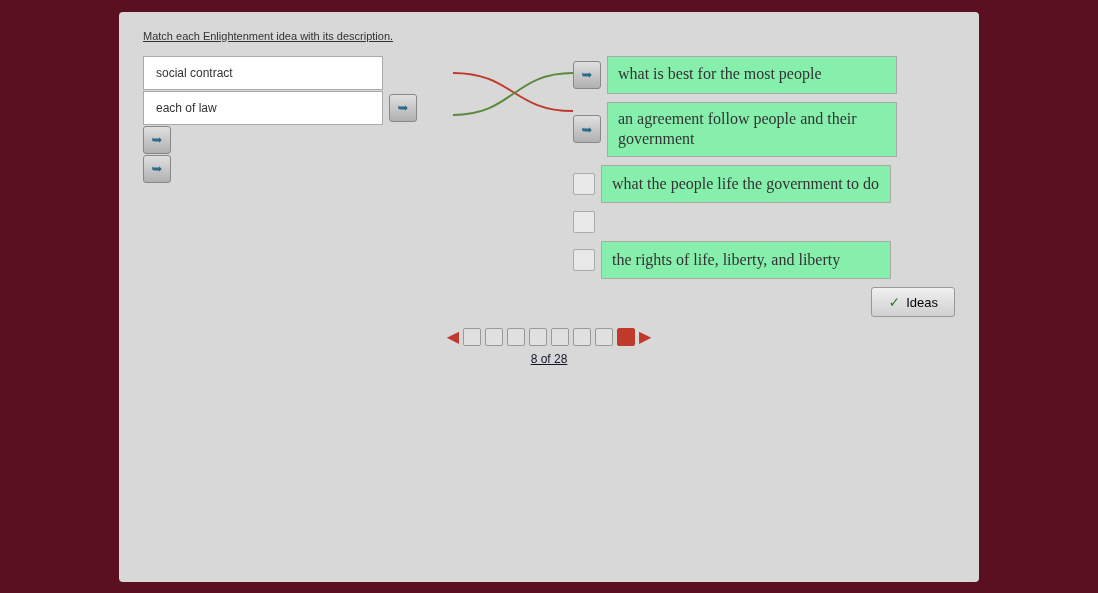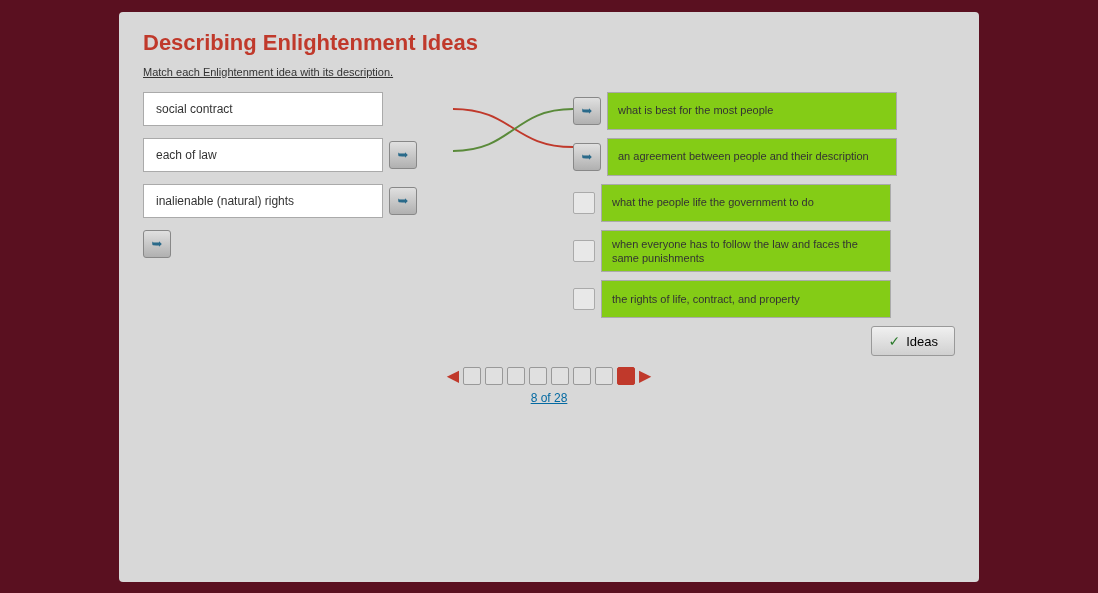--- a/index.html
+++ b/index.html
@@ -36,21 +36,21 @@
     .instructions {
       font-size: 11px;
       color: #333;
       margin-bottom: 14px;
       text-decoration: underline;
     }
 
     .left-column {
       display: flex;
       flex-direction: column;
-      gap: 12px;
+      gap: 1px;
       width: 310px;
       z-index: 2;
     }
 
     .left-item {
       display: flex;
       align-items: center;
       gap: 6px;
     }
 
@@ -89,29 +89,30 @@
     }
 
     .right-item {
       display: flex;
       align-items: center;
       gap: 6px;
     }
 
     .answer-box {
       border: 1.5px solid #aaa;
-      background: #84cc16;
+      background: #86efac;
       padding: 6px 10px;
-      font-size: 11px;
+      font-size: 16px;
       color: #333;
       width: 290px;
       min-height: 38px;
       display: flex;
       align-items: center;
       line-height: 1.3;
+      font-family: Liberation Serif, serif;
     }
 
     .right-arrow-btn {
       width: 28px;
       height: 28px;
       background: linear-gradient(180deg, #e0e0e0, #b0b0b0);
       border: 1px solid #888;
       border-radius: 3px;
       display: flex;
       align-items: center;
@@ -190,50 +191,48 @@
       border-radius: 2px;
     }
 
     .prog-square.active {
       background: #c0392b;
       border-color: #c0392b;
     }
 
     .page-num {
       font-size: 12px;
-      color: #0369a1;
+      color: #0f172a;
       text-align: center;
       text-decoration: underline;
     }
 
     .matching-container {
       display: flex;
       position: relative;
       align-items: flex-start;
     }
   </style>
 </head>
 <body>
 
 <div class="screen">
-  <div class="title">Describing Enlightenment Ideas</div>
   <div class="instructions">Match each Enlightenment idea with its description.</div>
 
   <div class="matching-container">
 
     <div class="left-column">
       <div class="left-item">
         <div class="term-box">social contract</div>
       </div>
       <div class="left-item">
         <div class="term-box">each of law</div>
         <div class="arrow-btn">➥</div>
       </div>
       <div class="left-item">
-        <div class="term-box">inalienable (natural) rights</div>
         <div class="arrow-btn">➥</div>
       </div>
       <div class="left-item">
         <div class="arrow-btn">➥</div>
       </div>
     </div>
 
     <div style="width:120px; position:relative;">
       <svg class="svg-connectors" viewBox="0 0 120 220" xmlns="http://www.w3.org/2000/svg" style="width:120px;height:220px;">
 
@@ -243,33 +242,32 @@
       </svg>
     </div>
 
     <div class="right-column">
       <div class="right-item">
         <div class="right-arrow-btn">➥</div>
         <div class="answer-box">what is best for the most people</div>
       </div>
       <div class="right-item">
         <div class="right-arrow-btn">➥</div>
-        <div class="answer-box">an agreement between people and their description</div>
+        <div class="answer-box">an agreement follow people and their government</div>
       </div>
       <div class="right-item">
         <div class="checkbox"></div>
         <div class="answer-box">what the people life the government to do</div>
       </div>
       <div class="right-item">
         <div class="checkbox"></div>
-        <div class="answer-box">when everyone has to follow the law and faces the same punishments</div>
       </div>
       <div class="right-item">
         <div class="checkbox"></div>
-        <div class="answer-box">the rights of life, contract, and property</div>
+        <div class="answer-box">the rights of life, liberty, and liberty</div>
       </div>
     </div>
   </div>
 
   <div class="bottom-bar">
     <button class="done-btn">
       <span class="check">✓</span>
       <span>Ideas</span>
     </button>
     <div class="progress-bar">

